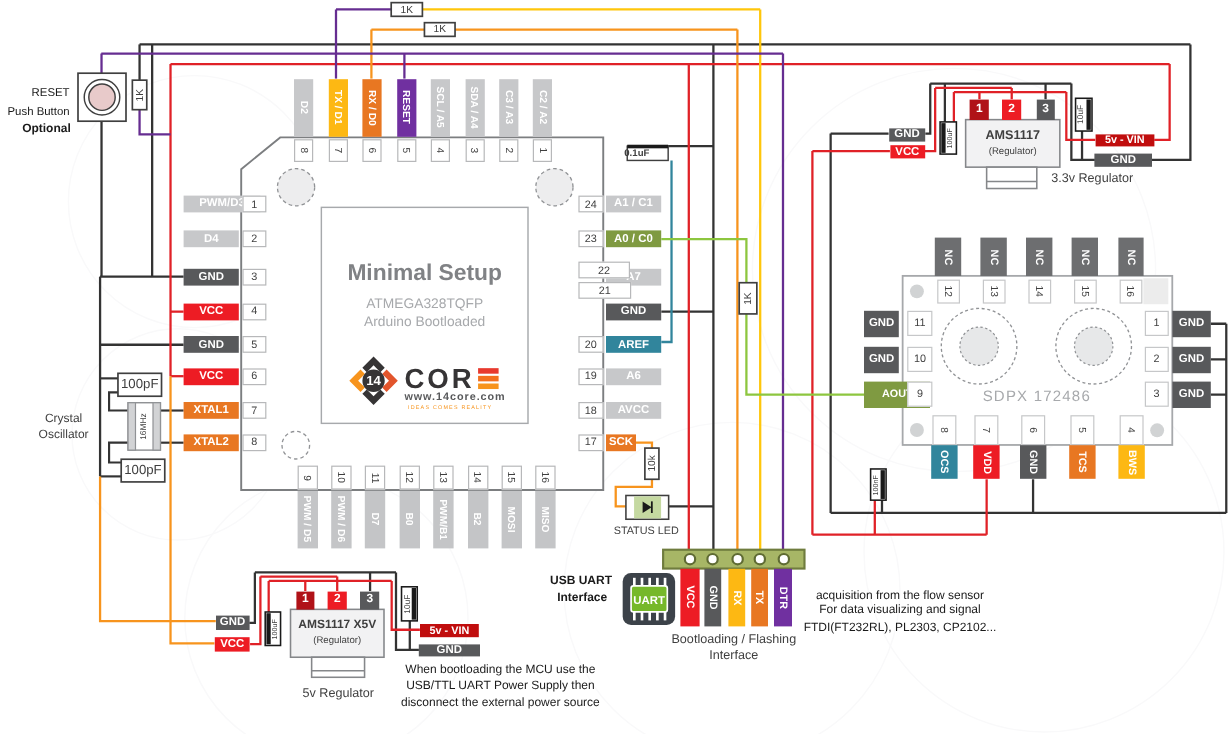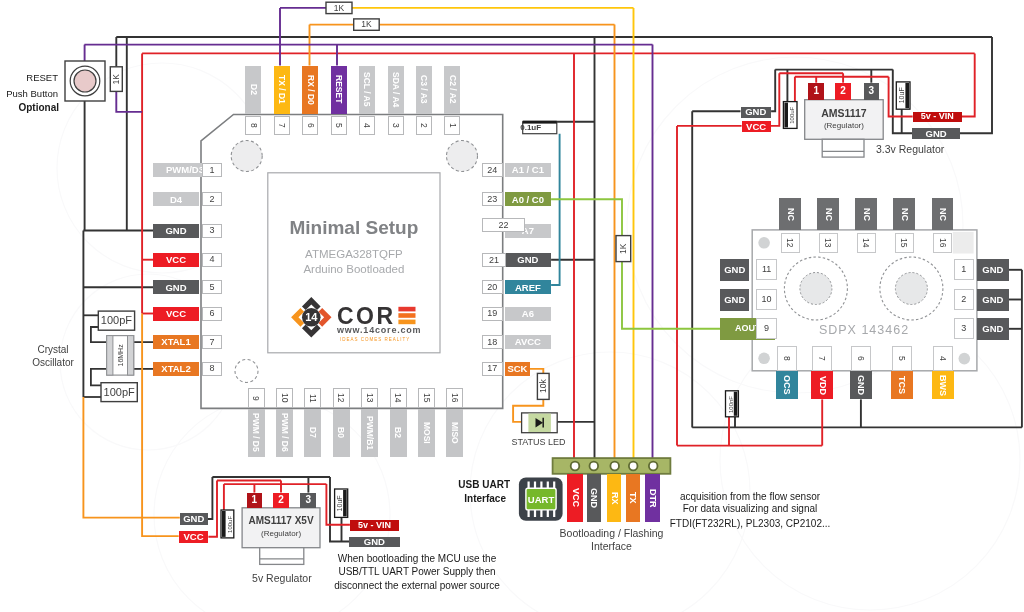--- a/index.html
+++ b/index.html
@@ -198,21 +198,21 @@
 <div class="bx" style="left:201.5px;top:335.1px;width:20.8px;height:14px;background:#ffffff;font-size:9px;color:#3f3f3f;border:1px solid #b7b8ba;box-sizing:border-box;font-weight:normal;z-index:3;">7</div>
 <div class="bx" style="left:153px;top:361.9px;width:46px;height:14px;background:#e87722;font-size:9.5px;color:#fff;z-index:3;">XTAL2</div>
 <div class="bx" style="left:201.5px;top:361.9px;width:20.8px;height:14px;background:#ffffff;font-size:9px;color:#3f3f3f;border:1px solid #b7b8ba;box-sizing:border-box;font-weight:normal;z-index:3;">8</div>
 <div class="bx" style="left:504.7px;top:163px;width:46.4px;height:14px;background:#c7c8ca;font-size:9.5px;color:#fff;z-index:3;">A1 / C1</div>
 <div class="bx" style="left:481.9px;top:163px;width:20.8px;height:14px;background:#ffffff;font-size:9px;color:#3f3f3f;border:1px solid #b7b8ba;box-sizing:border-box;font-weight:normal;z-index:3;">24</div>
 <div class="bx" style="left:504.7px;top:192.3px;width:46.4px;height:14px;background:#7f9a41;font-size:9.5px;color:#fff;z-index:3;">A0 / C0</div>
 <div class="bx" style="left:481.9px;top:192.3px;width:20.8px;height:14px;background:#ffffff;font-size:9px;color:#3f3f3f;border:1px solid #b7b8ba;box-sizing:border-box;font-weight:normal;z-index:3;">23</div>
 <div class="bx" style="left:504.7px;top:223.5px;width:46.4px;height:14px;background:#c7c8ca;font-size:9.5px;color:#fff;z-index:3;">A7</div>
 <div class="bx" style="left:481.9px;top:218px;width:43px;height:14px;background:#ffffff;font-size:9px;color:#3f3f3f;border:1px solid #b7b8ba;box-sizing:border-box;font-weight:normal;z-index:3;">22</div>
 <div class="bx" style="left:504.7px;top:252.7px;width:46.4px;height:14px;background:#58595b;font-size:9.5px;color:#fff;z-index:3;">GND</div>
-<div class="bx" style="left:481.9px;top:253px;width:24px;height:14px;background:#ffffff;font-size:9px;color:#3f3f3f;border:1px solid #b7b8ba;box-sizing:border-box;font-weight:normal;z-index:3;">21</div>
+<div class="bx" style="left:481.9px;top:235px;width:44px;height:14px;background:#ffffff;font-size:9px;color:#3f3f3f;border:1px solid #b7b8ba;box-sizing:border-box;font-weight:normal;z-index:3;">21</div>
 <div class="bx" style="left:504.7px;top:280.3px;width:46.4px;height:14px;background:#31859c;font-size:9.5px;color:#fff;z-index:3;">AREF</div>
 <div class="bx" style="left:481.9px;top:280.3px;width:20.8px;height:14px;background:#ffffff;font-size:9px;color:#3f3f3f;border:1px solid #b7b8ba;box-sizing:border-box;font-weight:normal;z-index:3;">20</div>
 <div class="bx" style="left:504.7px;top:306.5px;width:46.4px;height:14px;background:#c7c8ca;font-size:9.5px;color:#fff;z-index:3;">A6</div>
 <div class="bx" style="left:481.9px;top:306.5px;width:20.8px;height:14px;background:#ffffff;font-size:9px;color:#3f3f3f;border:1px solid #b7b8ba;box-sizing:border-box;font-weight:normal;z-index:3;">19</div>
 <div class="bx" style="left:504.7px;top:335.1px;width:46.4px;height:14px;background:#c7c8ca;font-size:9.5px;color:#fff;z-index:3;">AVCC</div>
 <div class="bx" style="left:481.9px;top:335.1px;width:20.8px;height:14px;background:#ffffff;font-size:9px;color:#3f3f3f;border:1px solid #b7b8ba;box-sizing:border-box;font-weight:normal;z-index:3;">18</div>
 <div class="bx" style="left:504.7px;top:361.9px;width:25.5px;height:14px;background:#e87722;font-size:9.5px;color:#fff;z-index:3;">SCK</div>
 <div class="bx" style="left:481.9px;top:361.9px;width:20.8px;height:14px;background:#ffffff;font-size:9px;color:#3f3f3f;border:1px solid #b7b8ba;box-sizing:border-box;font-weight:normal;z-index:3;">17</div>
 <div class="bx vcw" style="left:245.4px;top:65.5px;width:16px;height:48px;background:#c7c8ca;font-size:8.5px;color:#fff;z-index:3;">D2</div>
 <div class="bx vcw" style="left:245.4px;top:115.5px;width:16px;height:19px;background:#ffffff;font-size:8.5px;color:#3f3f3f;border:1px solid #b7b8ba;box-sizing:border-box;font-weight:normal;z-index:3;">8</div>
@@ -308,21 +308,21 @@
 <div class="bx vcw" style="left:777px;top:346.3px;width:20px;height:24.3px;background:#ffffff;font-size:8.5px;color:#3f3f3f;border:1px solid #c6c7c9;box-sizing:border-box;font-weight:normal;z-index:3;">8</div>
 <div class="bx vcw" style="left:776.2px;top:370.8px;width:21.6px;height:28.6px;background:#31859c;font-size:9px;color:#fff;z-index:3;">OCS</div>
 <div class="bx vcw" style="left:812.2px;top:346.3px;width:20px;height:24.3px;background:#ffffff;font-size:8.5px;color:#3f3f3f;border:1px solid #c6c7c9;box-sizing:border-box;font-weight:normal;z-index:3;">7</div>
 <div class="bx vcw" style="left:811.4000000000001px;top:370.8px;width:21.6px;height:28.6px;background:#ed1c24;font-size:9px;color:#fff;z-index:3;">VDD</div>
 <div class="bx vcw" style="left:851px;top:346.3px;width:20px;height:24.3px;background:#ffffff;font-size:8.5px;color:#3f3f3f;border:1px solid #c6c7c9;box-sizing:border-box;font-weight:normal;z-index:3;">6</div>
 <div class="bx vcw" style="left:850.2px;top:370.8px;width:21.6px;height:28.6px;background:#58595b;font-size:9px;color:#fff;z-index:3;">GND</div>
 <div class="bx vcw" style="left:892px;top:346.3px;width:20px;height:24.3px;background:#ffffff;font-size:8.5px;color:#3f3f3f;border:1px solid #c6c7c9;box-sizing:border-box;font-weight:normal;z-index:3;">5</div>
 <div class="bx vcw" style="left:891.2px;top:370.8px;width:21.6px;height:28.6px;background:#e87722;font-size:9px;color:#fff;z-index:3;">TCS</div>
 <div class="bx vcw" style="left:933px;top:346.3px;width:20px;height:24.3px;background:#ffffff;font-size:8.5px;color:#3f3f3f;border:1px solid #c6c7c9;box-sizing:border-box;font-weight:normal;z-index:3;">4</div>
 <div class="bx vcw" style="left:932.2px;top:370.8px;width:21.6px;height:28.6px;background:#fdb813;font-size:9px;color:#fff;z-index:3;">BWS</div>
-<div class="tx" style="left:794px;top:323px;width:140px;text-align:center;font-size:12.5px;color:#a7a9ac;letter-spacing:1px;z-index:4">SDPX  143462</div>
+<div class="tx" style="left:794px;top:323px;width:140px;text-align:center;font-size:12.5px;color:#a7a9ac;letter-spacing:1px;z-index:4">SDPX  172486</div>
 <div class="bx vcw" style="left:566.6px;top:473.8px;width:16.8px;height:48px;background:#ed1c24;font-size:9px;color:#fff;z-index:3;">VCC</div>
 <div class="bx vcw" style="left:586.65px;top:473.8px;width:14.3px;height:48px;background:#58595b;font-size:9px;color:#fff;z-index:3;">GND</div>
 <div class="bx vcw" style="left:606.75px;top:473.8px;width:14.7px;height:48px;background:#fdb813;font-size:9px;color:#fff;z-index:3;">RX</div>
 <div class="bx vcw" style="left:625.55px;top:473.8px;width:14.7px;height:48px;background:#e87722;font-size:9px;color:#fff;z-index:3;">TX</div>
 <div class="bx vcw" style="left:644.9499999999999px;top:473.8px;width:14.9px;height:48px;background:#7030a0;font-size:9px;color:#fff;z-index:3;">DTR</div>
 <div class="tx" style="font-size:9.5px;color:#1a1a1a;left:2px;top:71.5px;width:56px;text-align:right;z-index:4;">RESET</div>
 <div class="tx" style="font-size:9.5px;color:#1a1a1a;left:2px;top:87.5px;width:56px;text-align:right;z-index:4;">Push Button</div>
 <div class="tx" style="font-size:10px;color:#1a1a1a;font-weight:bold;left:2px;top:102px;width:57px;text-align:right;z-index:4;">Optional</div>
 <div class="tx" style="font-size:10px;color:#3f3f3f;left:13.0px;top:343.5px;width:80px;text-align:center;z-index:4;">Crystal</div>
 <div class="tx" style="font-size:10px;color:#3f3f3f;left:13.0px;top:357px;width:80px;text-align:center;z-index:4;">Oscillator</div>

